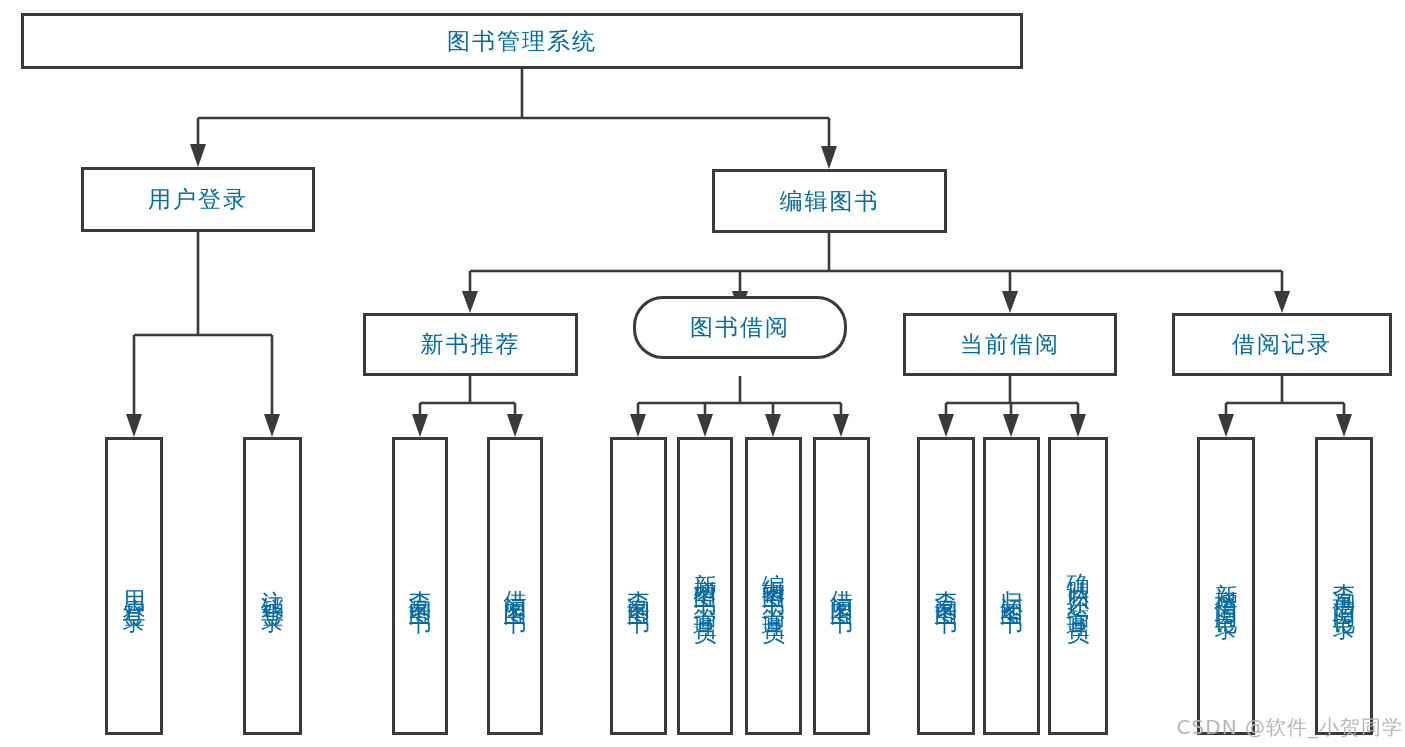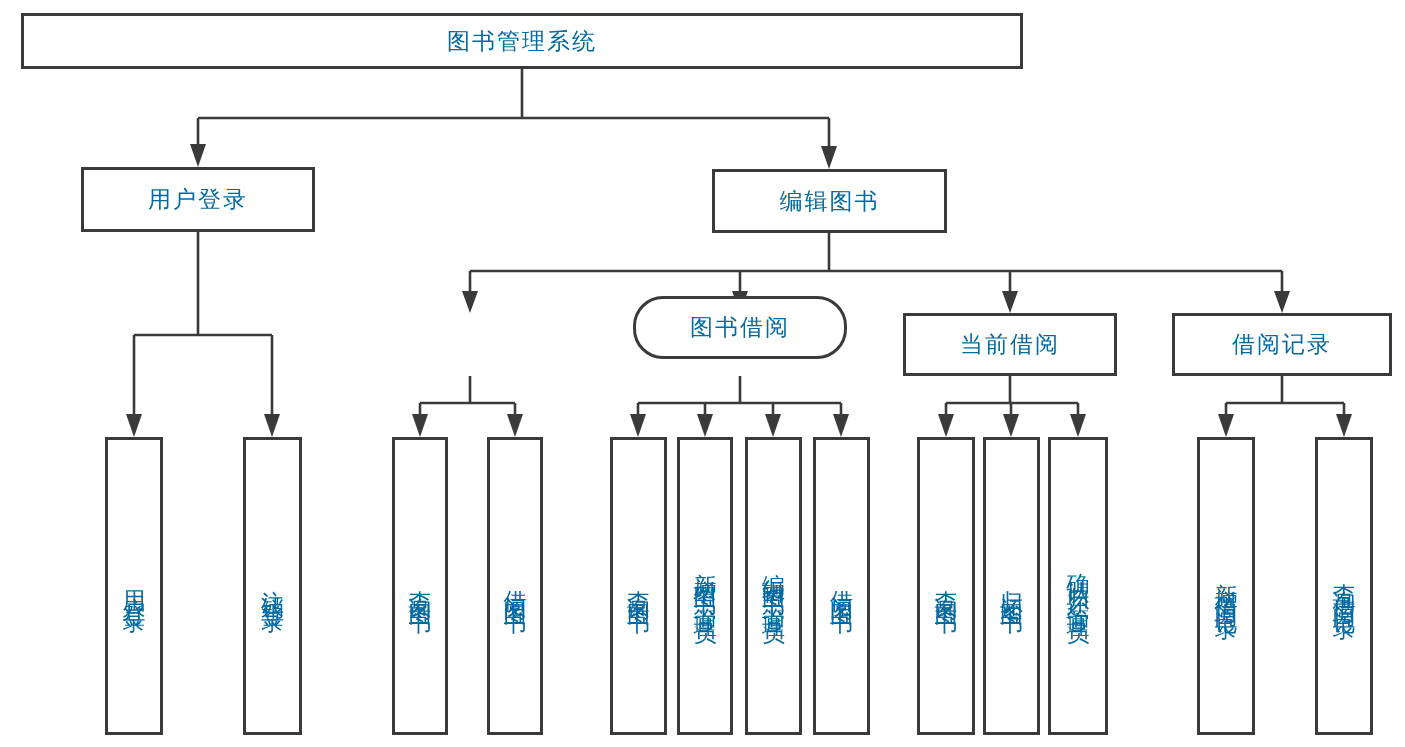--- a/index.html
+++ b/index.html
@@ -124,20 +124,21 @@
       <polygon points="1218,414 1234,414 1226,437"></polygon>
       <polygon points="1336,414 1352,414 1344,437"></polygon>
     </g>
   </svg>
 
   <div class="box" style="left:21px; top:13px; width:1002px; height:56px;">图书管理系统</div>
 
   <div class="box" style="left:81px; top:167px; width:234px; height:65px;">用户登录</div>
   <div class="box" style="left:712px; top:169px; width:235px; height:64px;">编辑图书</div>
 
+  <div class="box" style="left:363px; top:313px; width:215px; height:63px;">新书推荐</div>
   <div class="box" style="left:633px; top:296px; width:214px; height:63px;border-radius:30px;">图书借阅</div>
   <div class="box" style="left:903px; top:313px; width:214px; height:63px;">当前借阅</div>
   <div class="box" style="left:1172px; top:313px; width:220px; height:63px;">借阅记录</div>
 
   <div class="box vbox" style="left:105px; top:437px; width:58px; height:298px;">用户登录</div>
   <div class="box vbox" style="left:243px; top:437px; width:59px; height:298px;">注销登录</div>
 
   <div class="box vbox" style="left:392px; top:437px; width:56px; height:298px;">查询图书</div>
   <div class="box vbox" style="left:487px; top:437px; width:56px; height:298px;">借阅图书</div>
 
@@ -146,14 +147,15 @@
   <div class="box vbox" style="left:745px; top:437px; width:57px; height:298px;">编辑图书（管理员）</div>
   <div class="box vbox" style="left:813px; top:437px; width:57px; height:298px;">借阅图书</div>
 
   <div class="box vbox" style="left:917px; top:437px; width:58px; height:298px;">查询图书</div>
   <div class="box vbox" style="left:983px; top:437px; width:57px; height:298px;">归还图书</div>
   <div class="box vbox" style="left:1048px; top:437px; width:60px; height:298px;">确认归还（管理员）</div>
 
   <div class="box vbox" style="left:1197px; top:437px; width:58px; height:298px;">新增借阅记录</div>
   <div class="box vbox" style="left:1315px; top:437px; width:58px; height:298px;">查询借阅记录</div>
 
+  <div id="watermark">CSDN @软件_小贺同学</div>
 
 </div>
 
 </body></html>

